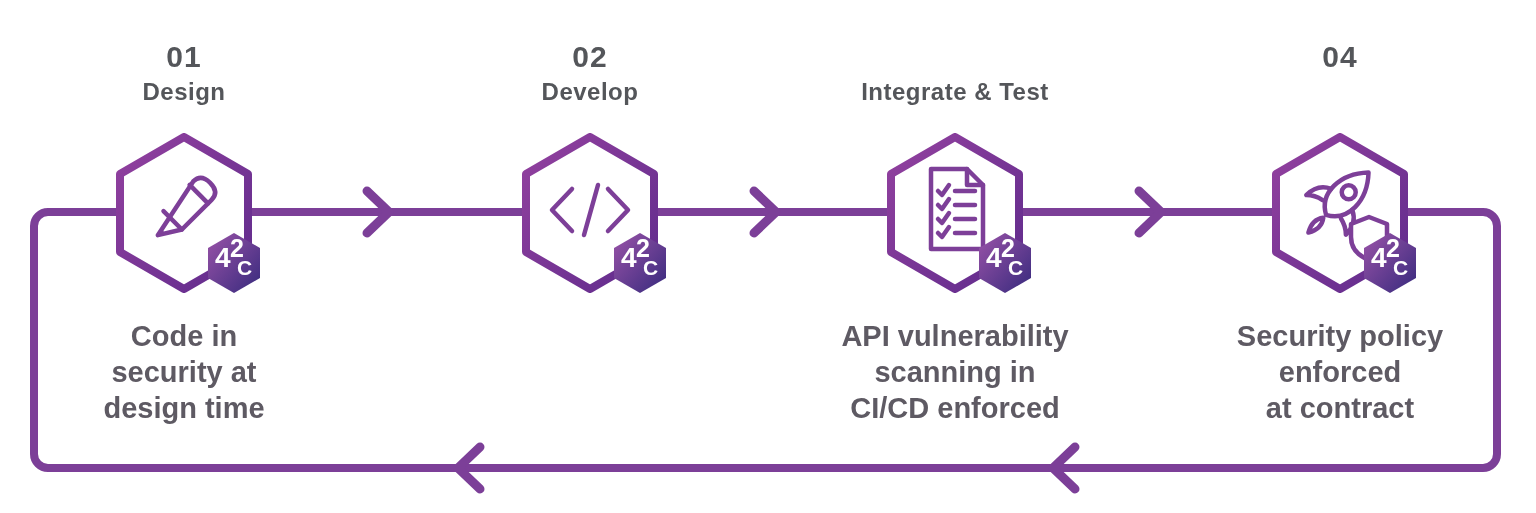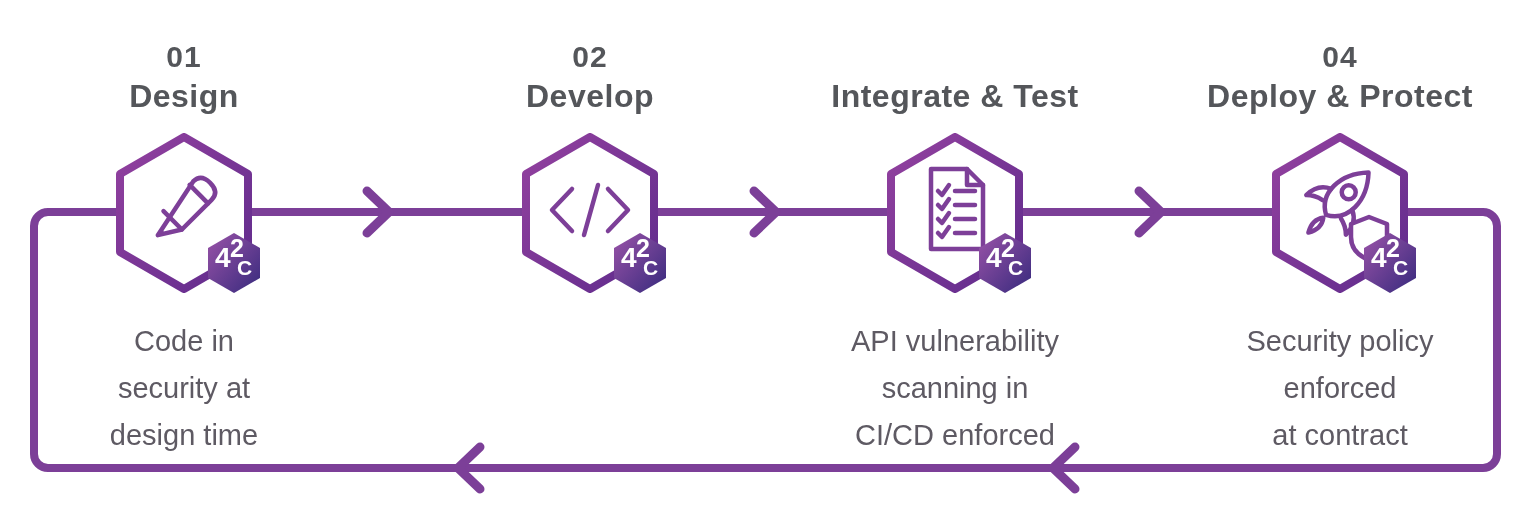--- a/index.html
+++ b/index.html
@@ -25,38 +25,38 @@
   .loop-rect{fill:none;stroke:var(--line-purple);stroke-width:8;}
   .chev{fill:none;stroke:var(--line-purple);stroke-width:9;stroke-linecap:round;stroke-linejoin:round;}
   .step{position:absolute;top:0;width:340px;height:498px;text-align:center;z-index:2;}
   .num{
     position:absolute;top:40px;width:100%;
     font-size:30px;font-weight:600;letter-spacing:1px;
     color:var(--heading-text);
   }
   .title{
     position:absolute;top:78px;width:100%;
-    font-size:32px;font-weight:700;letter-spacing:.5px;
+    font-size:24px;font-weight:700;letter-spacing:.5px;
     color:var(--heading-text);
   }
   .hexwrap{position:absolute;top:133px;left:100px;width:140px;height:160px;}
   .hex-svg{position:absolute;left:0;top:0;width:140px;height:160px;}
   .hex-shape{fill:#ffffff;stroke-width:8;stroke-linejoin:round;}
   .icon{fill:none;stroke:var(--icon-purple);stroke-width:4.5;stroke-linecap:round;stroke-linejoin:round;}
   .icon-fill{fill:var(--icon-purple);stroke:none;}
   .shield{fill:#ffffff;stroke:var(--icon-purple);stroke-width:4.5;stroke-linejoin:round;}
   .badge{position:absolute;left:90px;top:97px;width:60px;height:66px;z-index:3;}
   .badge-svg{position:absolute;left:0;top:0;width:60px;height:66px;}
   .badge-char{position:absolute;color:#ffffff;font-weight:700;line-height:1;}
   .b4{left:11px;top:14px;font-size:28px;}
   .b2{left:26px;top:6px;font-size:25px;}
   .bc{left:33px;top:27px;font-size:21px;}
   .desc{
     position:absolute;top:318px;width:100%;
-    font-size:29px;font-weight:400;line-height:47px;
+    font-size:29px;font-weight:700;line-height:36px;
     color:var(--body-text);
     white-space:pre-line;
   }
   .s-hex-a{stop-color:var(--hex-border-start);}
   .s-hex-b{stop-color:var(--hex-border-end);}
   .s-badge-a{stop-color:var(--badge-grad-start);}
   .s-badge-b{stop-color:var(--badge-grad-end);}
 </style>
 </head>
 <body>
@@ -162,21 +162,20 @@
         <span class="badge-char bc">C</span>
       </div>
     </div>
     <div class="desc">API vulnerability
 scanning in
 CI/CD enforced</div>
   </div>
 
   <div class="step" style="left:1170px">
     <div class="num">04</div>
-    <div class="title">Deploy &amp; Protect</div>
     <div class="hexwrap">
       <svg class="hex-svg" viewBox="0 0 140 160">
         <polygon class="hex-shape" points="70,4 134,41 134,119 70,156 6,119 6,41" stroke="url(#hexGrad)"></polygon>
         <g>
           <g class="icon" transform="rotate(45 66 72)">
             <path d="M66,26 Q81,42 81,60 Q81,78 66,86 Q51,78 51,60 Q51,42 66,26 Z"></path>
             <circle cx="66" cy="54" r="7"></circle>
             <path d="M51,64 Q38,70 38,86 Q44,80 53,78"></path>
             <path d="M81,64 Q94,70 94,86 Q88,80 79,78"></path>
             <path d="M66,90 Q73,99 66,111 Q59,99 66,90 Z"></path>

